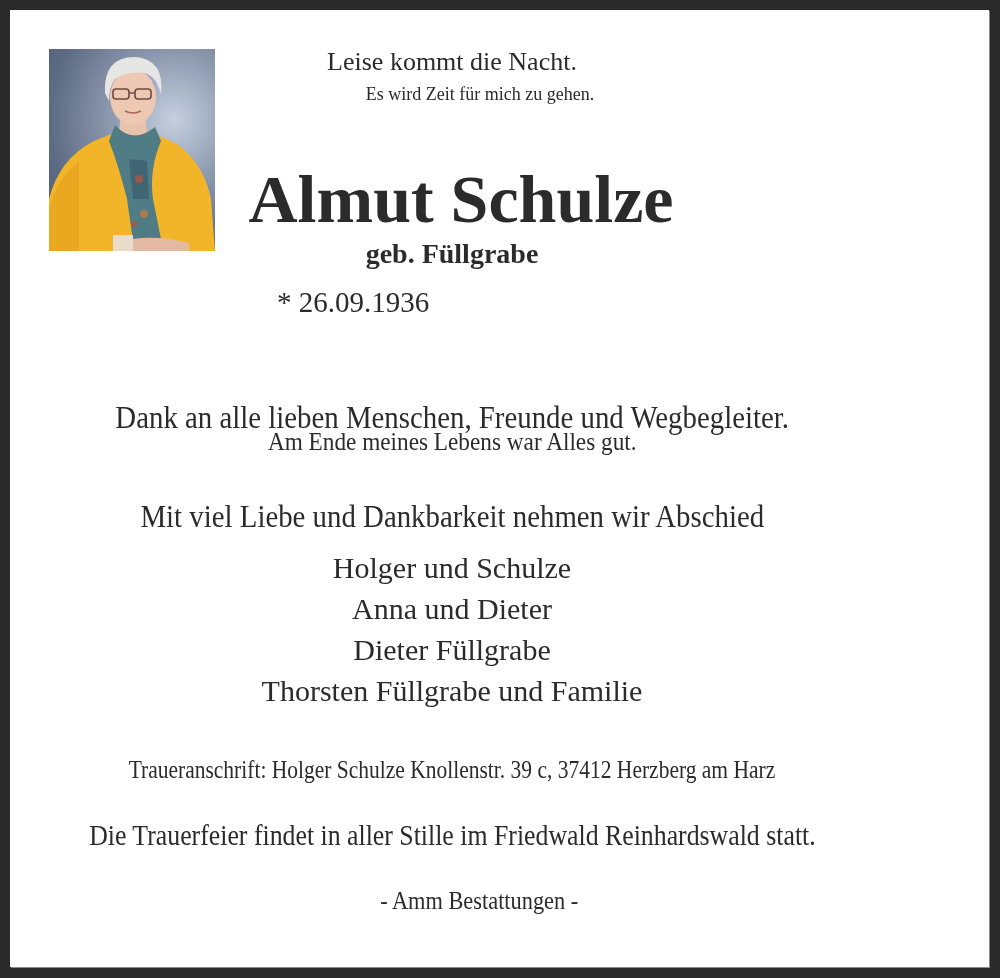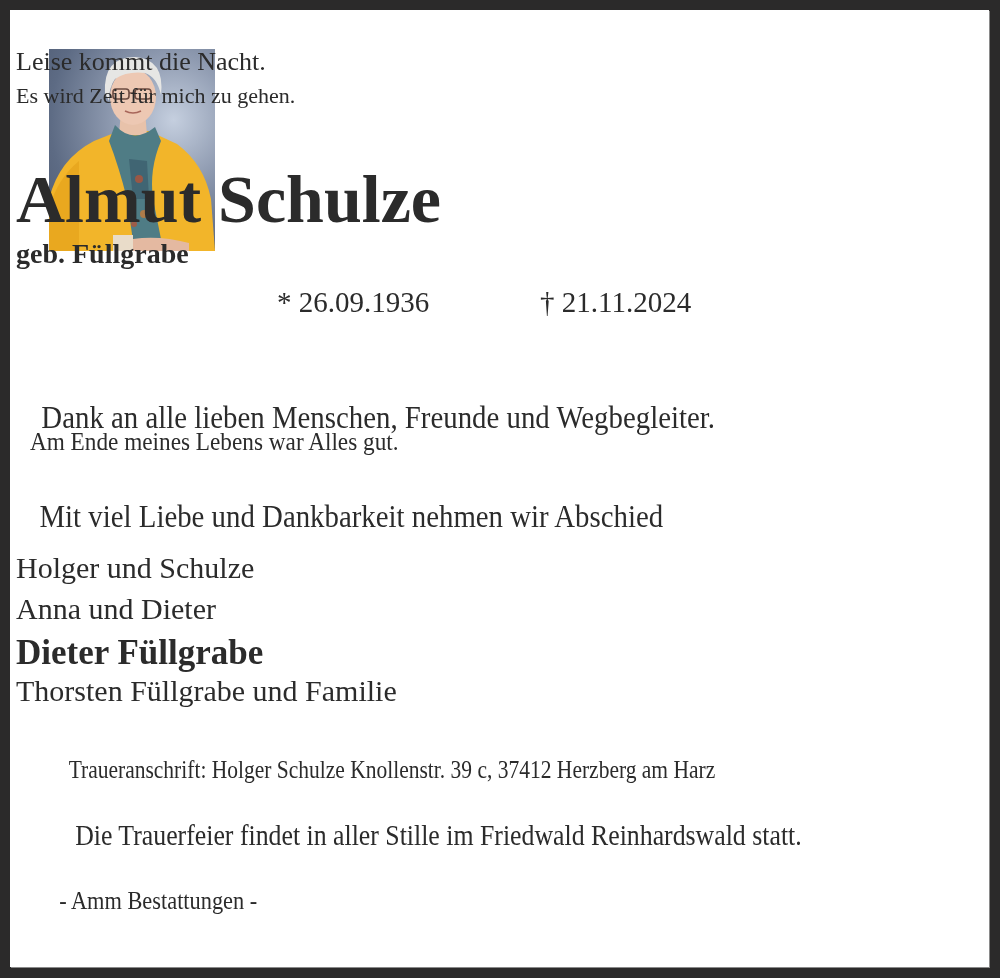--- a/index.html
+++ b/index.html
@@ -8,21 +8,21 @@
     font-family: "Liberation Serif", "DejaVu Serif", serif; color: #2b2b2b;
   }
   .card {
     position: absolute; left: 10px; top: 10px; width: 979px; height: 957px;
     background: #ffffff; box-shadow: 1px 1px 0 #8a8a8a;
   }
   .photo {
     position: absolute; left: 49px; top: 49px; width: 166px; height: 202px; overflow: hidden;
     background: radial-gradient(ellipse at 75% 35%, #c5cfdf 0%, #8e9ab0 35%, #5d6b84 70%, #4a566d 100%);
   }
-  .line { position: absolute; left: 16px; width: 904px; white-space: nowrap; line-height: 1; }
+  .line { position: absolute; left: 0; width: 904px; text-align: center; white-space: nowrap; line-height: 1; }
   .cond { display: inline-block; transform-origin: center; }
   .name { font-weight: bold; }
   .dates span { position: absolute; white-space: nowrap; }
 </style>
 </head>
 <body>
 
 <div class="card"></div>
 
 <div class="photo">
@@ -47,44 +47,43 @@
     <rect x="86" y="40" width="16" height="10" rx="3" fill="none" stroke="#6b4a40" stroke-width="1.6"></rect>
     <line x1="80" y1="44" x2="86" y2="44" stroke="#6b4a40" stroke-width="1.4"></line>
     <path d="M76 62 Q84 66 92 62" stroke="#a8665a" stroke-width="1.6" fill="none"></path>
 
     <rect x="64" y="186" width="20" height="16" fill="#e9dcc9"></rect>
     <path d="M84 190 Q110 186 140 194 L140 202 L84 202 Z" fill="#e4b9a1"></path>
   </svg>
 </div>
 
 <div class="line" style="top:49px;font-size:26px;">Leise kommt die Nacht.</div>
-<div class="line" style="top:85px;font-size:22px;">Es wird Zeit für mich zu gehen.</div>
+<div class="line" style="top:85px;font-size:18px;margin-left:28px;">Es wird Zeit für mich zu gehen.</div>
 
-<div class="line name" style="top:165px;font-size:68px;">Almut Schulze</div>
+<div class="line name" style="top:165px;font-size:68px;margin-left:9px;">Almut Schulze</div>
 <div class="line name" style="top:240px;font-size:28px;">geb. Füllgrabe</div>
 
 <div class="dates" style="position:absolute;left:0;top:288px;width:1000px;height:34px;font-size:29px;line-height:1;">
   <span style="left:277px;">* 26.09.1936</span>
-  <span style="left:540px;">† 21.11.2024</span>
 </div>
 
 <div class="line" style="top:390px;font-size:31px;margin-top:12px;">
   <span class="cond" style="transform:scaleX(0.93);">Dank an alle lieben Menschen, Freunde und Wegbegleiter.</span>
 </div>
 <div class="line" style="top:429px;font-size:25px;">
   <span class="cond" style="transform:scaleX(0.93);">Am Ende meines Lebens war Alles gut.</span>
 </div>
 
 <div class="line" style="top:501px;font-size:31px;">
   <span class="cond" style="transform:scaleX(0.93);">Mit viel Liebe und Dankbarkeit nehmen wir Abschied</span>
 </div>
 
 <div class="line" style="top:553px;font-size:30px;">Holger und Schulze</div>
 <div class="line" style="top:594px;font-size:30px;">Anna und Dieter</div>
-<div class="line" style="top:635px;font-size:35px;font-weight:bold;">Dieter Füllgrabe</div>
+<div class="line" style="top:635px;font-size:30px;">Dieter Füllgrabe</div>
 <div class="line" style="top:676px;font-size:30px;">Thorsten Füllgrabe und Familie</div>
 
 <div class="line" style="top:757px;font-size:25px;">
   <span class="cond" style="transform:scaleX(0.86);">Traueranschrift: Holger Schulze Knollenstr. 39 c, 37412 Herzberg am Harz</span>
 </div>
 
 <div class="line" style="top:820px;font-size:30px;">
   <span class="cond" style="transform:scaleX(0.86);">Die Trauerfeier findet in aller Stille im Friedwald Reinhardswald statt.</span>
 </div>
 

